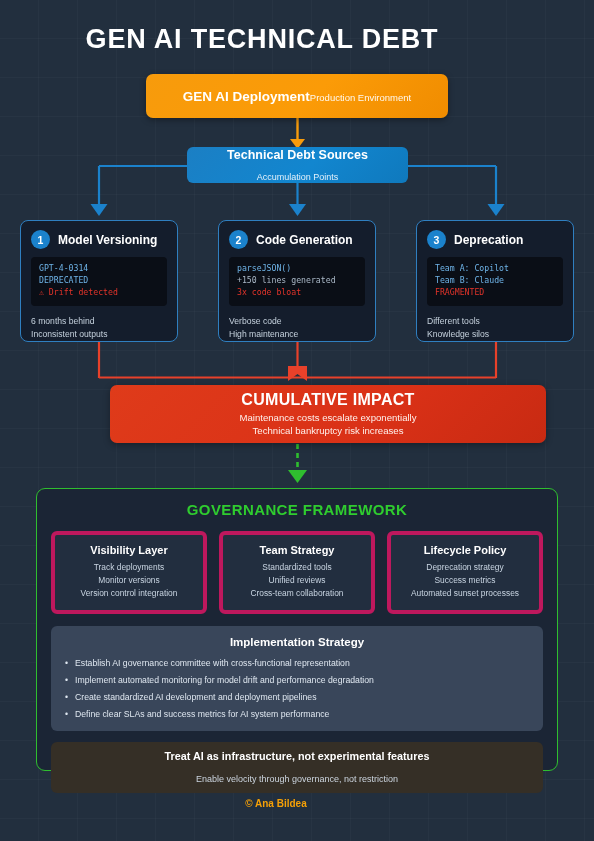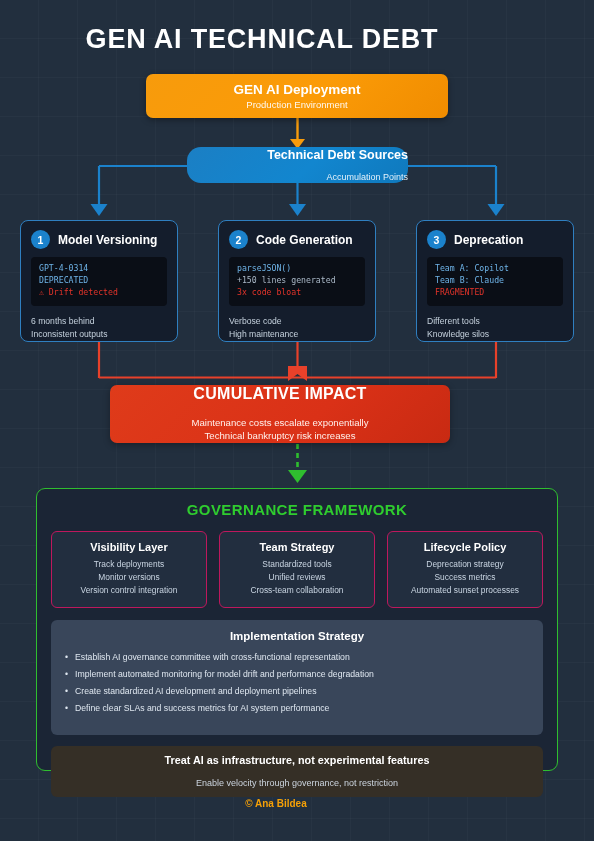--- a/index.html
+++ b/index.html
@@ -25,32 +25,32 @@
     font-size:27px; font-weight:bold;
     letter-spacing:.8px;
     color:#ffffff;
   }
 
   
   #deployment-card{
     left:146px; top:74px; width:302px; height:44px;
     background:linear-gradient(135deg,#f79b0c 0%,#fb9b07 55%,#f08c00 100%);
     border-radius:7px;
-    display:flex; flex-direction:column; align-items:center; justify-content:center;
+    display:flex; flex-direction:row; align-items:center; justify-content:center;
     box-shadow:0 2px 6px rgba(0,0,0,.35);
   }
   #deployment-card .t1{ font-size:13.5px; font-weight:bold; color:#fff; }
   #deployment-card .t2{ font-size:9.5px; color:#fff8ee; margin-top:2px; }
 
   
   #sources-card{
     left:187px; top:147px; width:221px; height:36px;
     background:linear-gradient(135deg,#1b7fc4 0%,#1286cf 55%,#0f79bd 100%);
-    border-radius:14px;
-    display:flex; flex-direction:column; align-items:flex-end; justify-content:center;
+    border-radius:6px;
+    display:flex; flex-direction:column; align-items:center; justify-content:center;
   }
   #sources-card .t1{ font-size:12.5px; font-weight:bold; color:#fff; }
   #sources-card .t2{ font-size:9px; color:#e3f1fb; margin-top:10px; }
 
   
   #connector-layer{ left:0; top:0; width:594px; height:841px; pointer-events:none; }
 
   
   .source-card{
     top:220px; width:158px; height:122px;
@@ -80,54 +80,54 @@
     font-size:8.2px; line-height:1.45;
   }
   .code-box .c-blue{ color:#6fb4e8; }
   .code-box .c-grey{ color:#aab8c7; }
   .code-box .c-red{ color:#e2342a; }
 
   .sc-notes{ margin-top:9px; font-size:8.6px; line-height:1.5; color:#c6d2de; }
 
   
   #impact-card{
-    left:110px; top:385px; width:340px; height:58px;
+    left:110px; top:385px; width:436px; height:58px;
     background:linear-gradient(135deg,#df3b1a 0%,#da3117 60%,#c82a12 100%);
     border-radius:7px;
-    display:flex; flex-direction:column; align-items:center; justify-content:space-between;
+    display:flex; flex-direction:column; align-items:center; justify-content:center;
     box-shadow:0 2px 7px rgba(0,0,0,.33);
   }
   #impact-card .t1{ font-size:16px; font-weight:bold; color:#fff; letter-spacing:.3px; }
   #impact-card .t2{ font-size:9.6px; color:#fff0ec; margin-top:3px; line-height:1.35; text-align:center; }
 
   
   #governance-panel{
     left:36px; top:488px; width:522px; height:283px;
     background:#1b2535;
     border:1.6px solid #2fbe2f;
     border-radius:9px;
     padding:12px 14px;
   }
   #governance-title{
     text-align:center; font-size:15px; font-weight:bold;
     color:#2fcc2f; letter-spacing:.4px; margin-bottom:13px;
   }
   #gov-pillars{ display:flex; gap:12px; }
   .pillar{
     flex:1; background:#222e3f;
-    border:1px solid #be185d; border-radius:6px;
+    border:4px solid #be185d; border-radius:6px;
     padding:9px 6px 10px 6px;
     text-align:center;
   }
   .pillar .p-title{ font-size:11px; font-weight:bold; color:#ffffff; margin-bottom:5px; }
   .pillar .p-line{ font-size:8.4px; color:#c9d5e2; line-height:1.55; }
 
   #impl-box{
     margin-top:12px; background:#39465a; border-radius:6px;
-    padding:10px 14px 18px 14px;
+    padding:10px 14px 8px 14px;
   }
   #impl-title{ text-align:center; font-size:11.5px; font-weight:bold; color:#fff; margin-bottom:7px; }
   #impl-list{ list-style:none; }
   #impl-list li{
     font-size:8.7px; color:#dfe7f0; line-height:1.95;
     padding-left:10px; position:relative;
   }
   #impl-list li::before{ content:"\2022"; position:absolute; left:0; color:#dfe7f0; }
 
   #principle-box{

